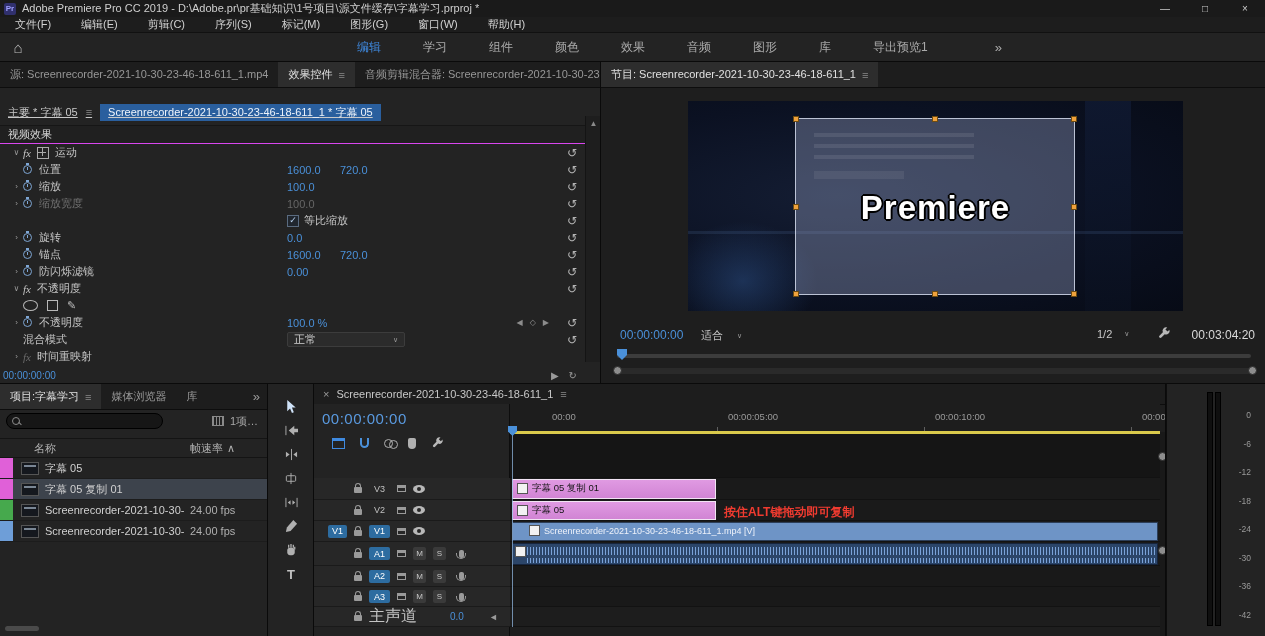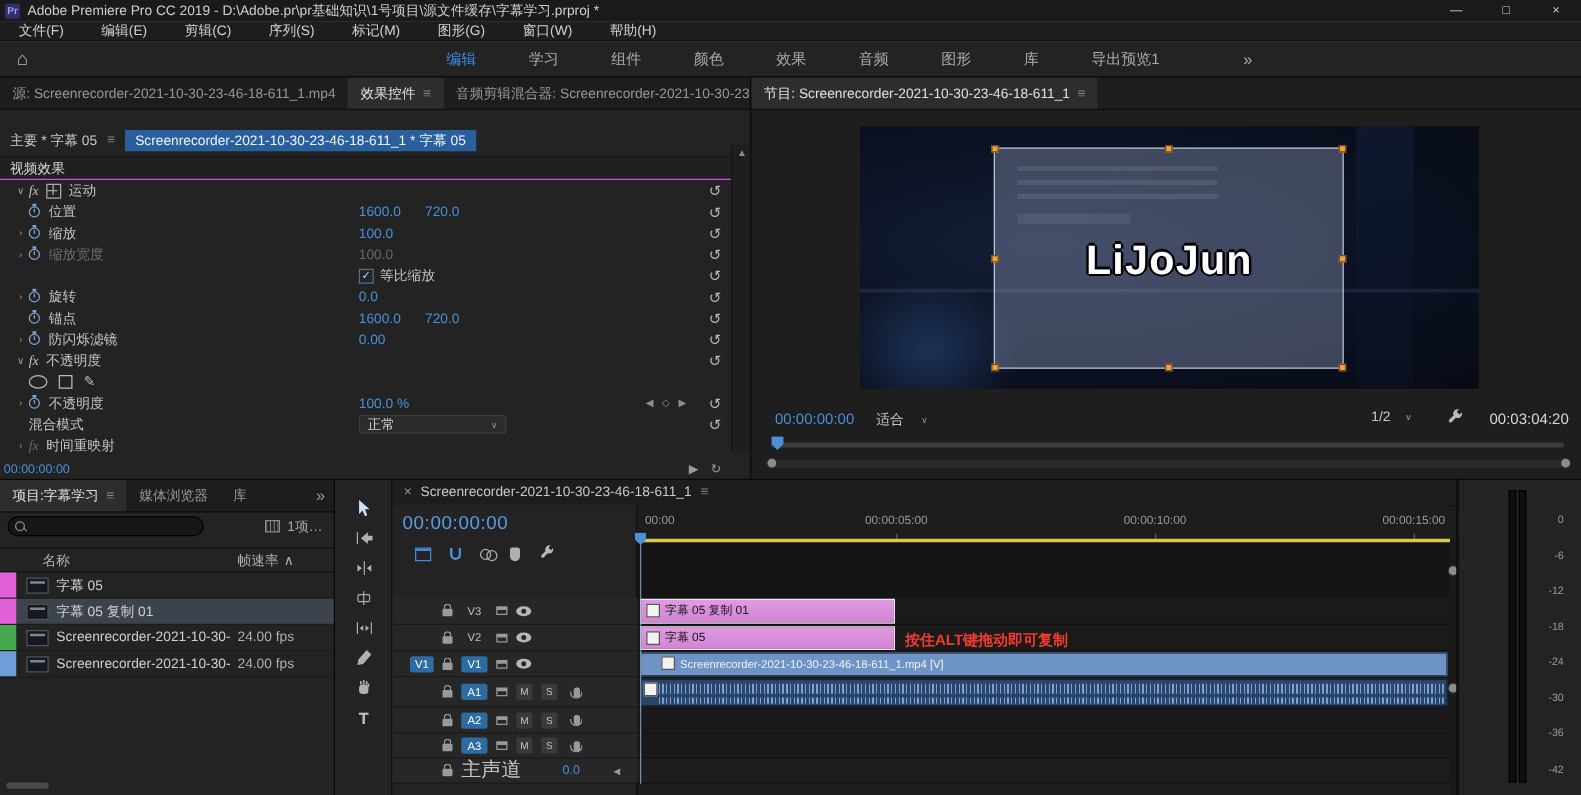--- a/index.html
+++ b/index.html
@@ -21,21 +21,21 @@
   .ws-overflow{margin-left:46px;color:#ababab;font-size:13px;}
   
   .panel{position:absolute;background:#232323;outline:1px solid #0a0a0a;}
   .tabrow{height:25px;background:#1d1d1d;display:flex;align-items:stretch;border-bottom:1px solid #0d0d0d;}
   .ptab{display:flex;align-items:center;gap:6px;padding:0 10px;color:#979797;font-size:11px;white-space:nowrap;}
   .ptab.active{background:#2d2d2d;color:#e0e0e0;}
   .menu-glyph{color:#8a8a8a;font-size:11px;}
   .grp-overflow{margin-left:auto;align-self:center;color:#9a9a9a;padding-right:8px;font-size:13px;}
   
   #ec{left:0;top:62px;width:601px;height:322px;}
-  .ec-selector{display:flex;align-items:center;margin-top:15px;height:18px;padding-left:8px;}
+  .ec-selector{display:flex;align-items:center;margin-top:15px;height:18px;padding-left:8px;text-decoration:underline;}
   .ec-sel-left{color:#c8c8c8;}
   .ec-sel-menu{color:#8a8a8a;margin:0 8px;}
   .ec-sel-right{background:#2a5f9e;color:#eef4fc;padding:1px 8px;}
   .ec-rows{margin-top:4px;position:relative;}
   .ec-row{height:17px;display:flex;align-items:center;padding-left:10px;position:relative;}
   .ec-header{height:17px;display:flex;align-items:center;padding-left:8px;color:#d6d6d6;background:#202020;border-top:1px solid #161616;border-bottom:1px solid #d946ef;}
   .twirl{width:13px;color:#9a9a9a;font-size:8px;text-align:center;flex:none;}
   .ind{width:13px;flex:none;}
   .fx-badge{font-style:italic;font-family:"Liberation Serif","DejaVu Serif",serif;color:#c4c4c4;margin-right:6px;font-size:11px;}
   .fx-badge.dim{color:#6a6a6a;}
@@ -122,21 +122,21 @@
   .tl-tabrow{height:20px;background:#1d1d1d;display:flex;align-items:center;gap:7px;padding-left:9px;border-bottom:1px solid #0d0d0d;color:#c8c8c8;}
   .tl-tc{position:absolute;left:8px;top:26px;color:#5a9ae0;font-size:15px;letter-spacing:.5px;}
   .tl-toolbar{position:absolute;left:18px;top:52px;display:flex;gap:15px;align-items:center;height:14px;}
   .nest-ic{width:11px;height:9px;border:1px solid #3f8ae0;background:linear-gradient(#3f8ae0 0 2px,transparent 2px);}
   .magnet{width:9px;height:10px;border:2px solid #4a90d9;border-top:none;border-radius:0 0 5px 5px;box-sizing:border-box;}
   .linksel{width:7px;height:7px;border:1px solid #b0b0b0;border-radius:50%;position:relative;}
   .linksel::after{content:"";position:absolute;left:4px;top:0;width:7px;height:7px;border:1px solid #b0b0b0;border-radius:50%;}
   .marker-ic{width:8px;height:11px;background:#b0b0b0;border-radius:2px 2px 4px 4px;}
   .tl-hdrcol{position:absolute;left:0;top:20px;width:196px;height:232px;background:#232323;border-right:1px solid #0d0d0d;box-sizing:border-box;}
   .tl-ruler{position:absolute;left:196px;top:20px;width:650px;height:28px;background:#1d1d1d;border-bottom:1px solid #000;}
-  .rl{position:absolute;top:7px;color:#9a9a9a;font-size:9.5px;white-space:nowrap;}
+  .rl{position:absolute;top:7px;color:#9a9a9a;font-size:9.5px;white-space:nowrap;margin-left:36px;}
   .tick{position:absolute;bottom:0;width:1px;height:5px;background:#5f5f5f;}
   .tl-workbar{position:absolute;left:196px;top:47px;width:650px;height:3px;background:#d9c94b;}
   .lane{position:absolute;left:196px;width:650px;background:#1a1a1a;border-bottom:1px solid #121212;box-sizing:border-box;}
   .thdr{position:absolute;left:0;width:196px;background:#272727;border-bottom:1px solid #1a1a1a;display:flex;align-items:center;box-sizing:border-box;padding-left:14px;gap:7px;}
   .src-slot{width:19px;height:13px;flex:none;display:flex;align-items:center;justify-content:center;font-size:9px;border-radius:2px;}
   .src-slot.on{background:#2d6ca0;color:#fff;}
   .lock{position:relative;width:8px;height:6px;background:#9a9a9a;border-radius:1px;flex:none;margin-top:3px;}
   .lock::before{content:"";position:absolute;left:1px;top:-4px;width:4px;height:4px;border:1px solid #9a9a9a;border-bottom:none;border-radius:3px 3px 0 0;}
   .tname{width:21px;height:13px;display:flex;align-items:center;justify-content:center;font-size:9px;color:#c0c0c0;border-radius:2px;flex:none;}
   .tname.on{background:#2d6ca0;color:#fff;}
@@ -377,21 +377,21 @@
         <div class="ghost-lines2"></div>
         <span class="handle h-tl"></span>
         <span class="handle h-tm"></span>
         <span class="handle h-tr"></span>
         <span class="handle h-ml"></span>
         <span class="handle h-mr"></span>
         <span class="handle h-bl"></span>
         <span class="handle h-bm"></span>
         <span class="handle h-br"></span>
       </div>
-      <div class="overlay-text">LiJoJun</div>
+      <div class="overlay-text">Premiere</div>
     </div>
 
     <div class="pm-controls">
       <span class="pm-tc">00:00:00:00</span>
       <span class="pm-fit">
         <span>适合</span>
         <span class="caret">∨</span>
       </span>
       <span class="pm-zoom">
         <span>1/2</span>

